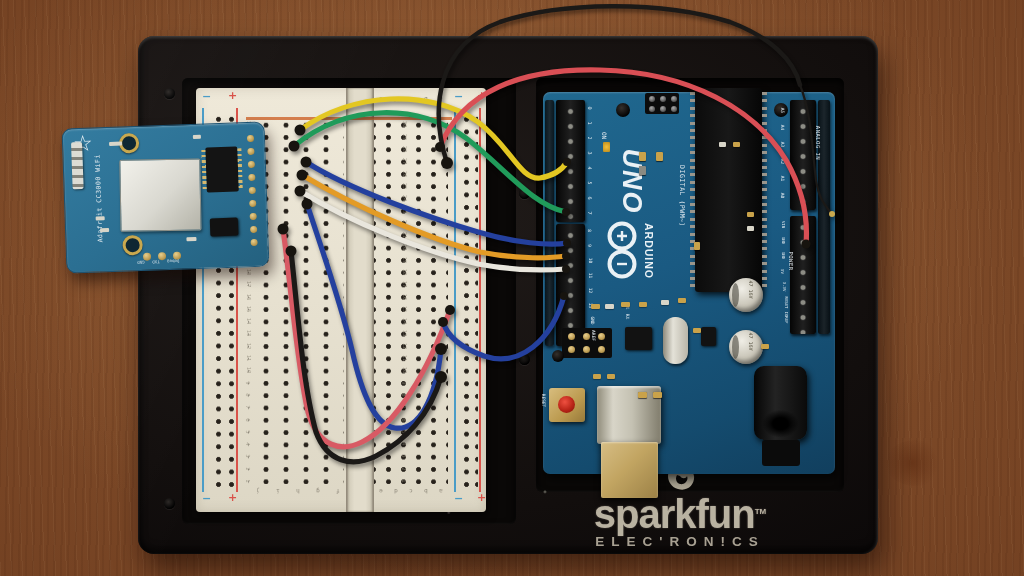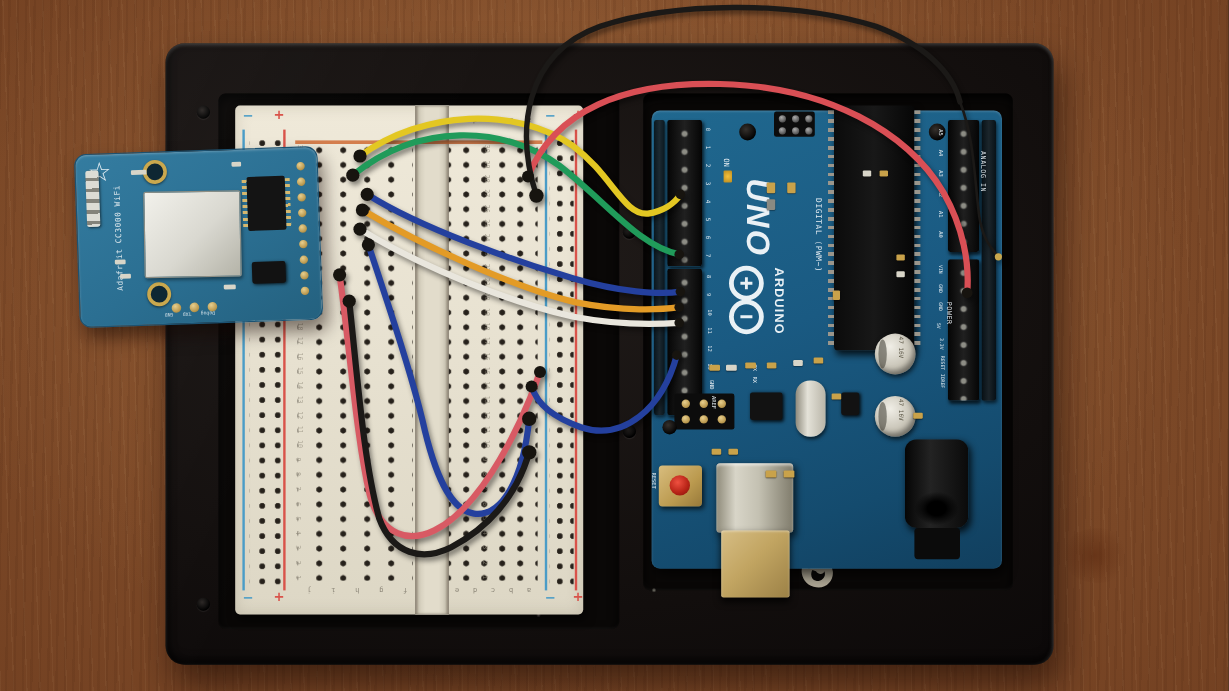--- a/index.html
+++ b/index.html
@@ -140,20 +140,22 @@
     <div class="screwhole" style="left:381px;top:152px;"></div>
     <div class="screwhole" style="left:381px;top:318px;"></div>
     <div class="screwhole" style="left:26px;top:52px;"></div>
     <div class="screwhole" style="left:26px;top:462px;"></div>
 
     <div class="sflogo" style="left:407px;top:410px;position:absolute;">
       <svg class="flame" width="40" height="48" viewBox="0 0 40 48">
         <path fill="#bdb5a2" d="M23,1 C22,8 14,11 14,19 C14,23 17,25 20,24 C18,28 12,29 9,25 C6,32 10,41 18,43 C28,46 35,38 34,30 C33,23 27,21 27,14 C29,16 32,17 34,15 C33,8 27,6 23,1 Z
           M20,30 C22,33 26,33 27,30 C29,35 24,39 20,38 C16,37 15,32 17,29 Z" fill-rule="evenodd"></path>
       </svg>
+      <div class="sf-word"><span>sparkfun</span><span class="sf-tm">TM</span></div>
+      <div class="sf-sub">ELEC'RON!CS</div>
     </div>
   </div>
 
   <div class="breadboard">
     <div class="bb-rail" style="left:2px;width:44px;">
       <div class="line" style="left:4px;background:#4a9cc7;"></div>
       <div class="line" style="left:38px;background:#d9534a;"></div>
       <div class="bb-holes" style="left:10px;top:18px;width:26px;height:380px;background-size:13px 12.6px;background-position:4px 3px;"></div>
     </div>
     <div class="bb-block" style="left:50px;width:100px;">

